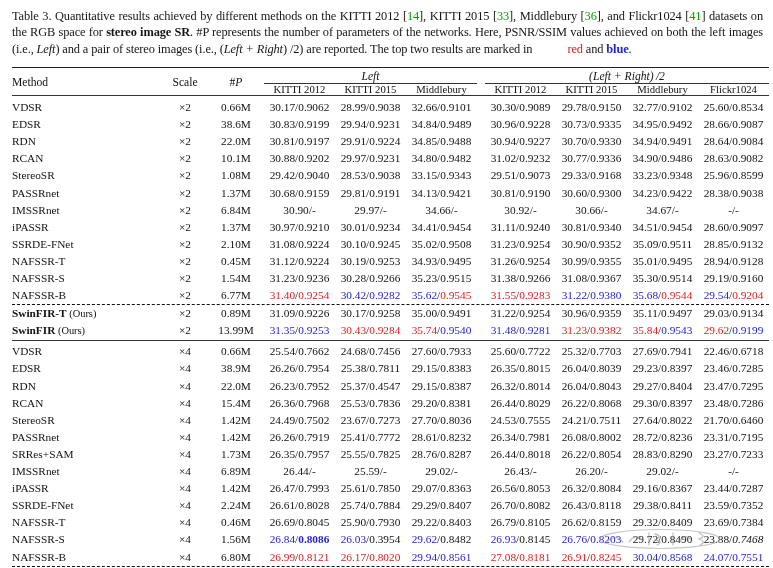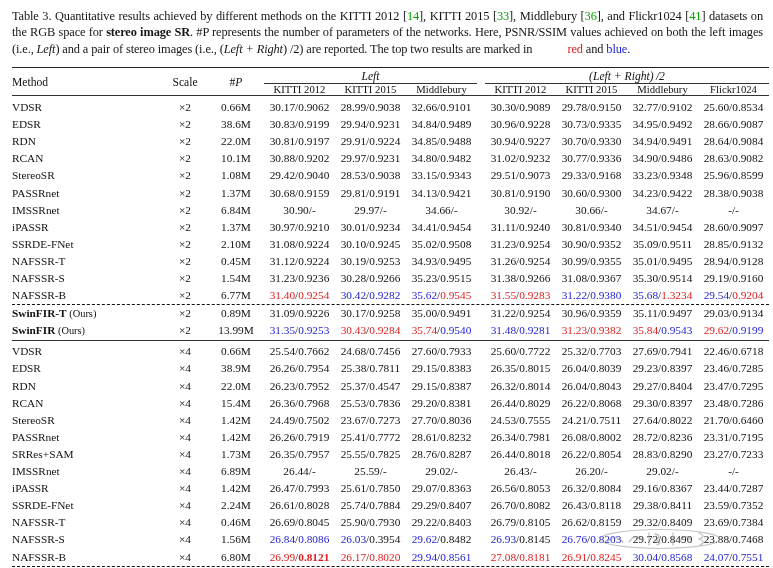--- a/index.html
+++ b/index.html
@@ -18,21 +18,21 @@
     line-height:16.3px;
     text-align:justify;
     color:#161616;
     margin:2px 2px 10px 4px;
     letter-spacing:-0.01em;
   }
   .caption .b{font-weight:bold;}
   .caption .i{font-style:italic;}
   .ref-g{color:#00a000;}
   .c-red{color:#e01b1b;margin-left:32px;}
-  .c-blue{color:#2222d8;}
+  .c-blue{color:#2222d8;font-weight:bold;}
 
   
   table.tbl{
     border-collapse:collapse;
     width:757px;
     margin-left:4px;
     font-size:11px;
     line-height:1.0;
   }
   table.tbl td,table.tbl th{
@@ -264,21 +264,21 @@
         <tr class="drow">
           <td class="c-method">NAFSSR-B</td>
           <td class="c-scale">×2</td>
           <td class="c-p">6.77M</td>
           <td class="c-val"><span style="color: rgb(224, 27, 27);">31.40</span><span style="color: rgb(17, 17, 17);">/</span><span style="color: rgb(224, 27, 27);">0.9254</span></td>
           <td class="c-val"><span style="color: rgb(34, 34, 216);">30.42</span><span style="color: rgb(17, 17, 17);">/</span><span style="color: rgb(34, 34, 216);">0.9282</span></td>
           <td class="c-val"><span style="color: rgb(34, 34, 216);">35.62</span><span style="color: rgb(17, 17, 17);">/</span><span style="color: rgb(224, 27, 27);">0.9545</span></td>
           <td></td>
           <td class="c-val"><span style="color: rgb(224, 27, 27);">31.55</span><span style="color: rgb(17, 17, 17);">/</span><span style="color: rgb(224, 27, 27);">0.9283</span></td>
           <td class="c-val"><span style="color: rgb(34, 34, 216);">31.22</span><span style="color: rgb(17, 17, 17);">/</span><span style="color: rgb(34, 34, 216);">0.9380</span></td>
-          <td class="c-val"><span style="color: rgb(34, 34, 216);">35.68</span><span style="color: rgb(17, 17, 17);">/</span><span style="color: rgb(224, 27, 27);">1.3234</span></td>
+          <td class="c-val"><span style="color: rgb(34, 34, 216);">35.68</span><span style="color: rgb(17, 17, 17);">/</span><span style="color: rgb(224, 27, 27);">0.9544</span></td>
           <td class="c-val"><span style="color: rgb(34, 34, 216);">29.54</span><span style="color: rgb(17, 17, 17);">/</span><span style="color: rgb(224, 27, 27);">0.9204</span></td>
         </tr>
         <tr class="dashrow">
           <td colspan="12">
             <div class="dash"></div>
           </td>
         </tr>
         <tr class="drow ours">
           <td class="c-method"><span>SwinFIR-T</span><span class="sm"> (Ours)</span></td>
           <td class="c-scale">×2</td>
@@ -448,34 +448,34 @@
           <td></td>
           <td class="c-val">26.79/0.8105</td>
           <td class="c-val">26.62/0.8159</td>
           <td class="c-val">29.32/0.8409</td>
           <td class="c-val">23.69/0.7384</td>
         </tr>
         <tr class="drow">
           <td class="c-method">NAFSSR-S</td>
           <td class="c-scale">×4</td>
           <td class="c-p">1.56M</td>
-          <td class="c-val"><span style="color: rgb(34, 34, 216);">26.84</span><span style="color: rgb(17, 17, 17);">/</span><span style="color: rgb(34, 34, 216);">0.8086</span></td>
+          <td class="c-val"><span style="color: rgb(34, 34, 216);">26.84</span><span style="color: rgb(17, 17, 17);">/</span><span style="color: rgb(34, 34, 216); font-weight: bold;">0.8086</span></td>
           <td class="c-val"><span style="color: rgb(34, 34, 216);">26.03</span><span style="color: rgb(17, 17, 17);">/</span><span style="color: rgb(17, 17, 17);">0.3954</span></td>
           <td class="c-val"><span style="color: rgb(34, 34, 216);">29.62</span><span style="color: rgb(17, 17, 17);">/</span><span style="color: rgb(17, 17, 17);">0.8482</span></td>
           <td></td>
           <td class="c-val"><span style="color: rgb(34, 34, 216);">26.93</span><span style="color: rgb(17, 17, 17);">/</span><span style="color: rgb(17, 17, 17);">0.8145</span></td>
           <td class="c-val"><span style="color: rgb(34, 34, 216);">26.76</span><span style="color: rgb(17, 17, 17);">/</span><span style="color: rgb(34, 34, 216);">0.8203</span></td>
           <td class="c-val"><span style="color: rgb(17, 17, 17);">29.72</span><span style="color: rgb(17, 17, 17);">/</span><span style="color: rgb(17, 17, 17);">0.8490</span></td>
-          <td class="c-val"><span style="color: rgb(17, 17, 17);">23.88</span><span style="color: rgb(17, 17, 17);">/</span><span style="color: rgb(17, 17, 17);">0.7468</span></td>
+          <td class="c-val"><span style="color: rgb(17, 17, 17);">23.88</span><span style="color: rgb(17, 17, 17);">/</span><span style="color: rgb(17, 17, 17); font-style: italic;">0.7468</span></td>
         </tr>
         <tr class="drow">
           <td class="c-method">NAFSSR-B</td>
           <td class="c-scale">×4</td>
           <td class="c-p">6.80M</td>
-          <td class="c-val"><span style="color: rgb(224, 27, 27);">26.99</span><span style="color: rgb(17, 17, 17);">/</span><span style="color: rgb(224, 27, 27); font-weight: bold;">0.8121</span></td>
+          <td class="c-val"><span style="color: rgb(224, 27, 27);">26.99</span><span style="color: rgb(17, 17, 17);">/</span><span style="color: rgb(224, 27, 27);">0.8121</span></td>
           <td class="c-val"><span style="color: rgb(224, 27, 27);">26.17</span><span style="color: rgb(17, 17, 17);">/</span><span style="color: rgb(224, 27, 27);">0.8020</span></td>
           <td class="c-val"><span style="color: rgb(34, 34, 216);">29.94</span><span style="color: rgb(17, 17, 17);">/</span><span style="color: rgb(34, 34, 216);">0.8561</span></td>
           <td></td>
           <td class="c-val"><span style="color: rgb(224, 27, 27);">27.08</span><span style="color: rgb(17, 17, 17);">/</span><span style="color: rgb(224, 27, 27);">0.8181</span></td>
           <td class="c-val"><span style="color: rgb(224, 27, 27);">26.91</span><span style="color: rgb(17, 17, 17);">/</span><span style="color: rgb(224, 27, 27);">0.8245</span></td>
           <td class="c-val"><span style="color: rgb(34, 34, 216);">30.04</span><span style="color: rgb(17, 17, 17);">/</span><span style="color: rgb(34, 34, 216);">0.8568</span></td>
           <td class="c-val"><span style="color: rgb(34, 34, 216);">24.07</span><span style="color: rgb(17, 17, 17);">/</span><span style="color: rgb(34, 34, 216);">0.7551</span></td>
         </tr>
         <tr class="dashrow">
           <td colspan="12">

